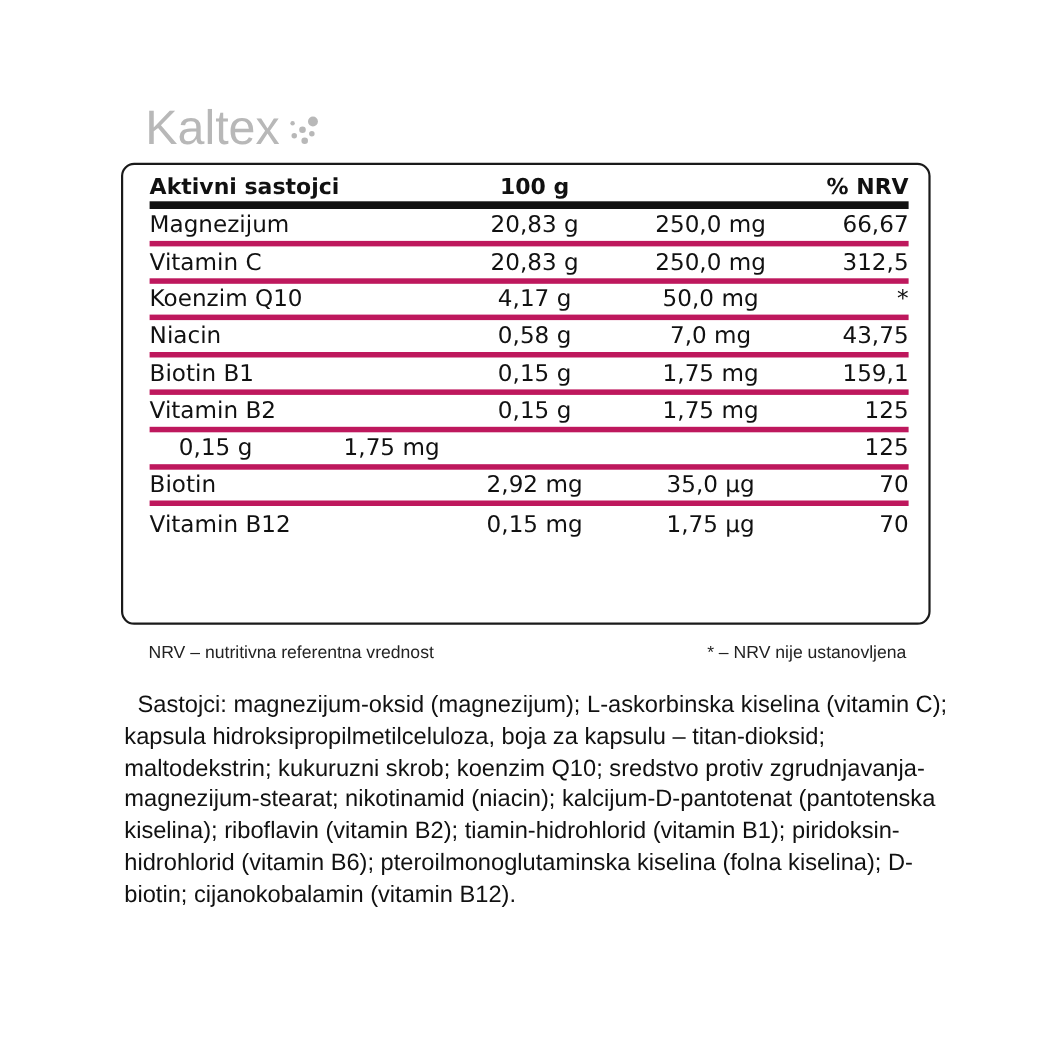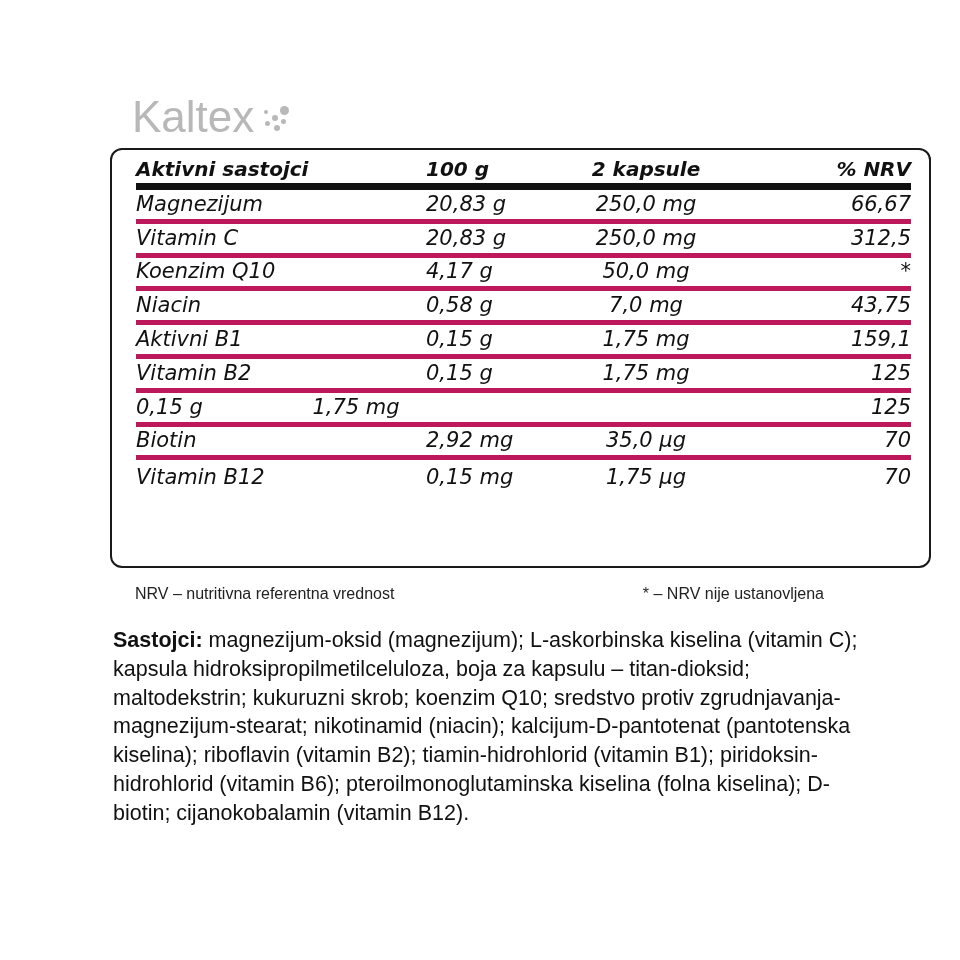--- a/index.html
+++ b/index.html
@@ -39,26 +39,25 @@
     }
     .logo-dots span {
       position: absolute;
       border-radius: 50%;
       background: #b8b8b8;
     }
     .table-box {
       position: absolute;
       left: 110px;
       top: 148px;
-      width: 821px;
+      width: 736px;
       height: 420px;
       border: 2px solid #1a1a1a;
       border-radius: 12px;
       box-sizing: border-box;
-      font-style: italic;
     }
     .table-inner {
       position: absolute;
       left: 24px;
       right: 18px;
       top: 4px;
     }
     .row {
       display: flex;
       align-items: center;
@@ -71,21 +70,21 @@
     .row.header {
       height: 36px;
       border-bottom: 7px solid #111111;
       font-weight: bold;
       font-size: 20px;
     }
     .row.last {
       border-bottom: none;
     }
     .c-name { width: 290px; text-align: left; }
-    .c-100g { width: 120px; text-align: left; }
+    .c-100g { width: 120px; text-align: center; }
     .c-caps { width: 200px; text-align: center; }
     .c-nrv { flex: 1; text-align: right; padding-right: 0px; }
     .footnotes {
       position: absolute;
       left: 135px;
       right: 136px;
       top: 585px;
       display: flex;
       justify-content: space-between;
       font-family: "Liberation Sans", sans-serif;
@@ -97,21 +96,22 @@
       position: absolute;
       left: 113px;
       top: 626px;
       width: 760px;
       font-family: "Liberation Sans", sans-serif;
       font-size: 21.5px;
       line-height: 28.8px;
       color: #111111;
     }
     .ingredients .label {
-      font-weight: bold;
+      font-weight: normal;
+      margin-left: 12px;
     }
   </style>
 </head>
 <body>
 
 <div class="logo">
   <span class="logo-text">Kaltex</span>
   <span class="logo-dots">
     <span style="left:30px;top:4px;width:9px;height:9px;"></span>
     <span style="left:22px;top:13px;width:6px;height:6px;"></span>
@@ -120,21 +120,20 @@
     <span style="left:24px;top:23px;width:6px;height:6px;"></span>
     <span style="left:14px;top:8px;width:4px;height:4px;"></span>
   </span>
 </div>
 
 <div class="table-box">
   <div class="table-inner">
     <div class="row header">
       <div class="c-name">Aktivni sastojci</div>
       <div class="c-100g">100 g</div>
-      <div class="c-caps">2 kapsule</div>
       <div class="c-nrv">% NRV</div>
     </div>
 
     <div class="row">
       <div class="c-name">Magnezijum</div>
       <div class="c-100g">20,83 g</div>
       <div class="c-caps">250,0 mg</div>
       <div class="c-nrv">66,67</div>
     </div>
     <div class="row">
@@ -149,21 +148,21 @@
       <div class="c-caps">50,0 mg</div>
       <div class="c-nrv">*</div>
     </div>
     <div class="row">
       <div class="c-name">Niacin</div>
       <div class="c-100g">0,58 g</div>
       <div class="c-caps">7,0 mg</div>
       <div class="c-nrv">43,75</div>
     </div>
     <div class="row">
-      <div class="c-name">Aktivni B1</div>
+      <div class="c-name">Biotin B1</div>
       <div class="c-100g">0,15 g</div>
       <div class="c-caps">1,75 mg</div>
       <div class="c-nrv">159,1</div>
     </div>
     <div class="row">
       <div class="c-name">Vitamin B2</div>
       <div class="c-100g">0,15 g</div>
       <div class="c-caps">1,75 mg</div>
       <div class="c-nrv">125</div>
     </div>

